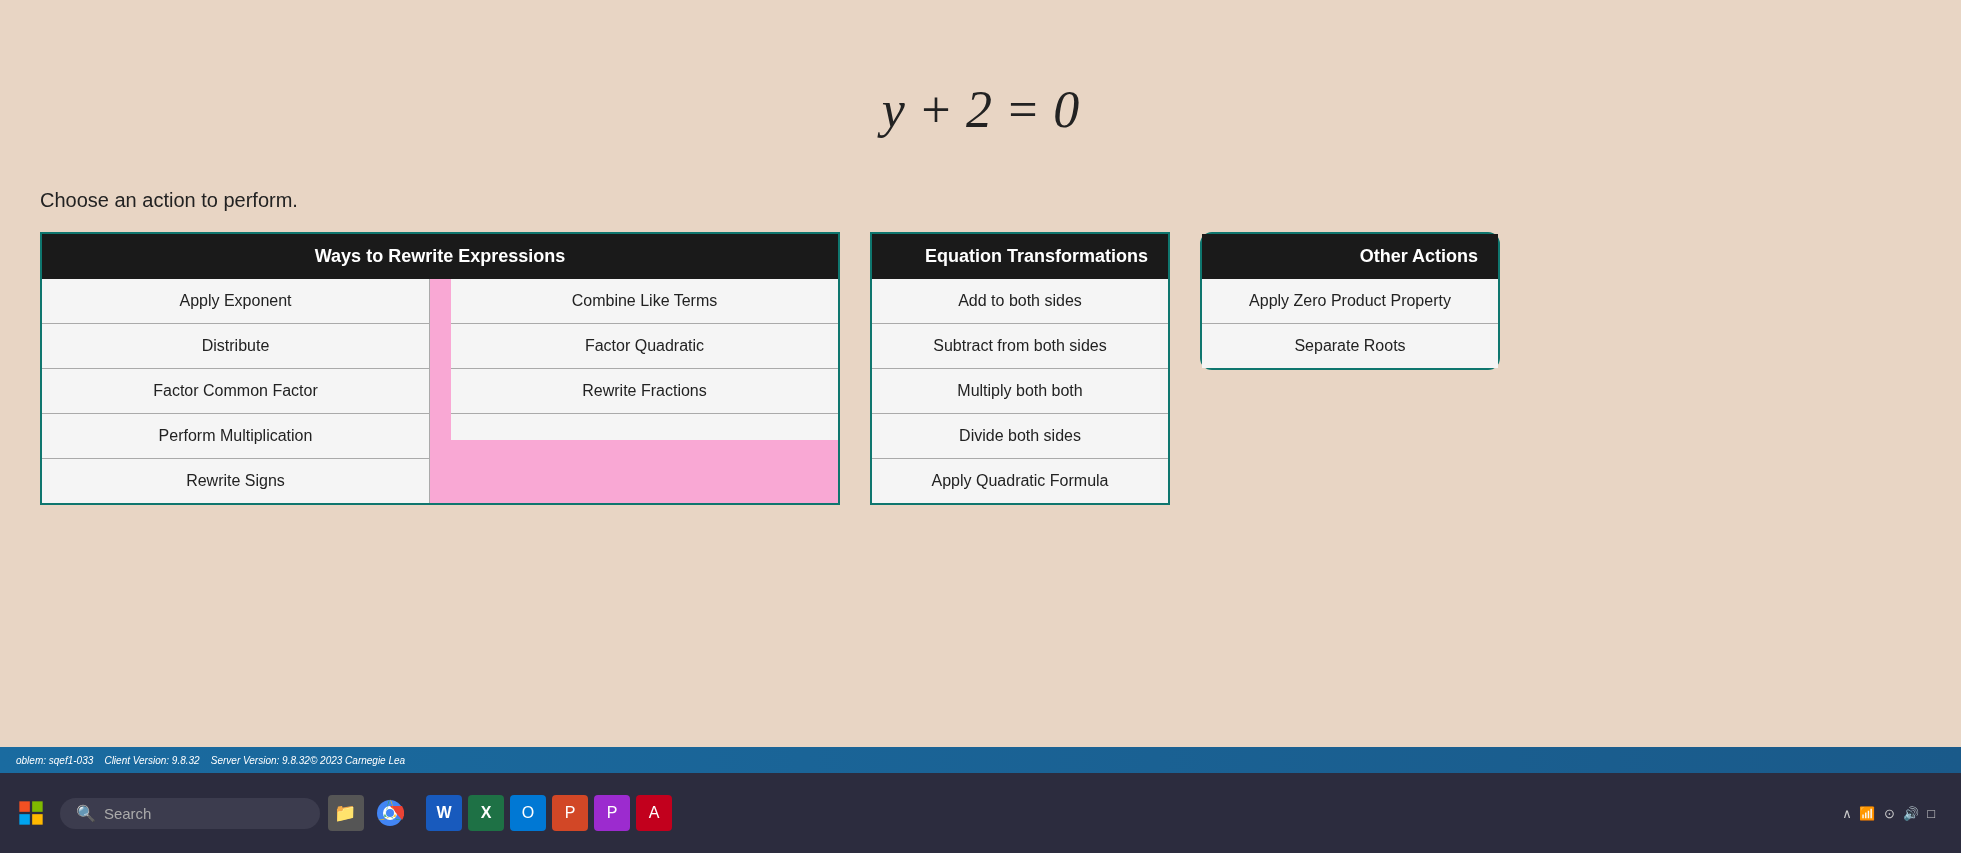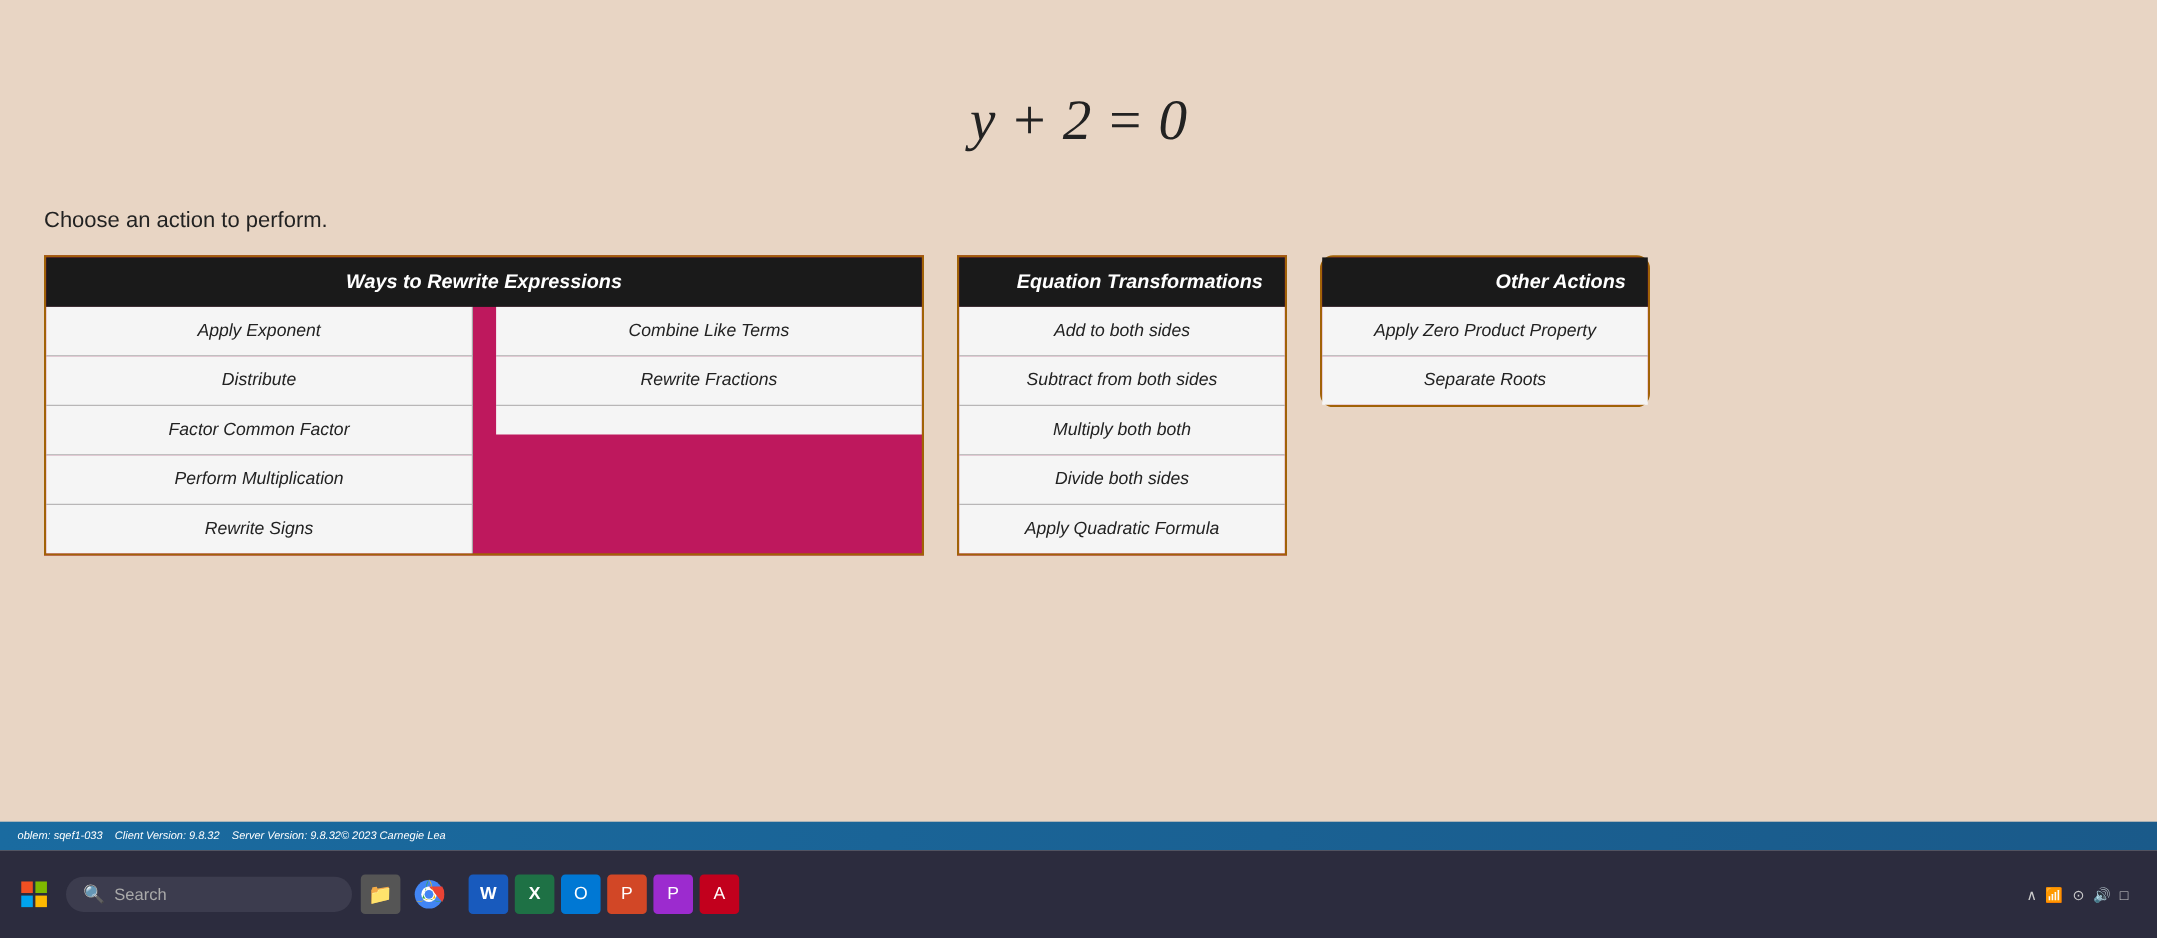--- a/index.html
+++ b/index.html
@@ -35,24 +35,23 @@
       font-weight: normal;
     }
 
     .tables-container {
       display: flex;
       gap: 30px;
       align-items: flex-start;
     }
 
     .table-section {
-      border: 2px solid #a16207;
+      border: 2px solid #0f766e;
       border-collapse: collapse;
-      background: #be185d;
-      font-style: italic;
+      background: #f9a8d4;
     }
 
     .table-header {
       background-color: #1a1a1a;
       color: #fff;
       font-weight: bold;
       font-size: 18px;
       text-align: right;
       padding: 12px 20px;
     }
@@ -269,20 +268,21 @@
       <div class="table-body">
         <div class="table-col ways-col">
           <div class="table-cell">Apply Exponent</div>
           <div class="table-cell">Distribute</div>
           <div class="table-cell">Factor Common Factor</div>
           <div class="table-cell">Perform Multiplication</div>
           <div class="table-cell">Rewrite Signs</div>
         </div>
         <div class="table-col ways-col">
           <div class="table-cell">Combine Like Terms</div>
+          <div class="table-cell">Factor Quadratic</div>
           <div class="table-cell">Rewrite Fractions</div>
           <div class="table-cell" style="background:#f5f5f5; cursor:default;"></div>
         </div>
       </div>
     </div>
 
     <div class="table-section eq-table">
       <div class="table-header">Equation Transformations</div>
       <div>
         <div class="table-cell">Add to both sides</div>

